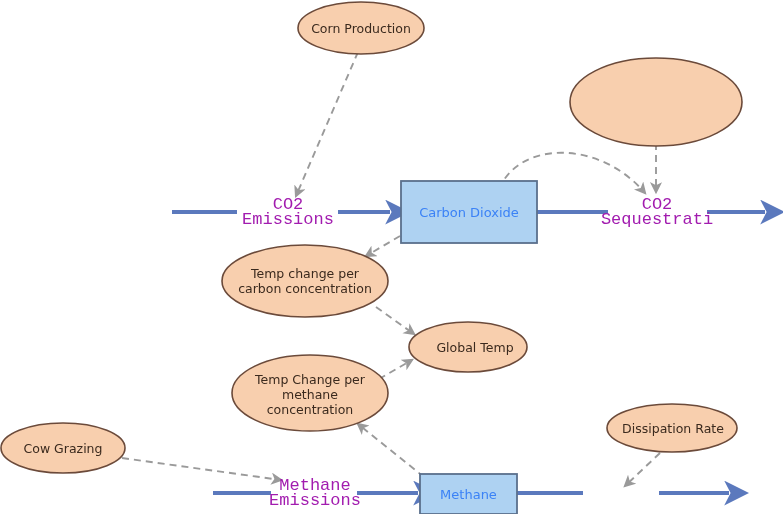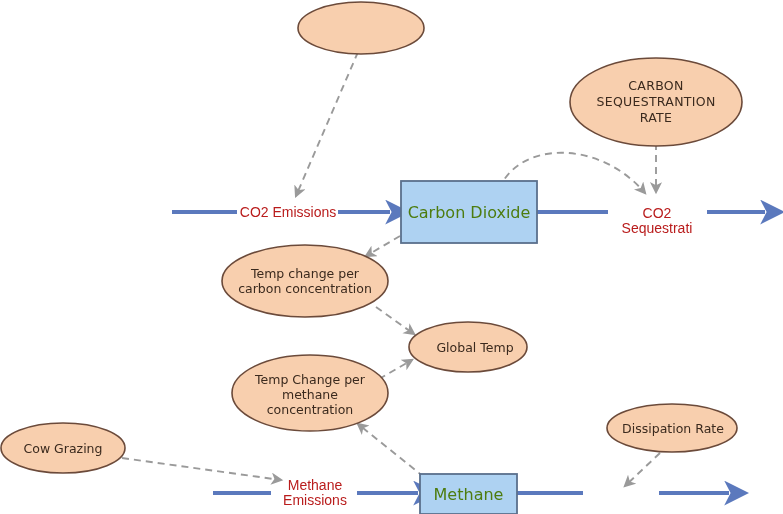--- a/index.html
+++ b/index.html
@@ -39,29 +39,29 @@
     font-family: "DejaVu Sans", sans-serif;
     font-size: 12.5px;
     line-height: 15px;
   }
   .ellipse-label.caps {
     font-size: 12.5px;
     line-height: 16px;
     letter-spacing: 0.3px;
   }
   .box-label {
-    color: #4d7c0f;
+    color: #3b82f6;
     font-family: "DejaVu Sans", sans-serif;
-    font-size: 16px;
+    font-size: 13px;
     line-height: 15px;
   }
   .flow-label {
-    color: #b91c1c;
-    font-family: Liberation Sans, sans-serif;
-    font-size: 14px;
+    color: #a21caf;
+    font-family: Liberation Mono, monospace;
+    font-size: 17px;
     line-height: 15px;
   }
 </style>
 </head>
 <body>
 
 <div id="canvas">
 
   <svg id="diagram-svg" viewBox="0 0 783 514" xmlns="http://www.w3.org/2000/svg">
     <defs>
@@ -124,44 +124,42 @@
       <ellipse cx="63" cy="448" rx="62" ry="25" fill="#f8cfae" stroke="#6b4a3a" stroke-width="1.6"></ellipse>
 
       <ellipse cx="672" cy="428" rx="65" ry="24" fill="#f8cfae" stroke="#6b4a3a" stroke-width="1.6"></ellipse>
 
       <rect x="401" y="181" width="136" height="62" fill="#aed2f2" stroke="#5a6f8c" stroke-width="1.8"></rect>
 
       <rect x="420" y="474" width="97" height="40" fill="#aed2f2" stroke="#5a6f8c" stroke-width="1.8"></rect>
     </g>
   </svg>
 
+  <div class="node-label ellipse-label" style="left:298px; top:14px; width:126px; height:28px;">Corn Production</div>
 
-  <div class="node-label ellipse-label caps" style="left:570px; top:74px; width:172px; height:56px;">CARBON
-SEQUESTRANTION
-RATE</div>
 
   <div class="node-label ellipse-label" style="left:222px; top:264px; width:166px; height:34px;">Temp change per
 carbon concentration</div>
 
   <div class="node-label ellipse-label" style="left:409px; top:333px; width:132px; height:28px;">Global Temp</div>
 
   <div class="node-label ellipse-label" style="left:232px; top:370px; width:156px; height:48px;">Temp Change per
 methane
 concentration</div>
 
   <div class="node-label ellipse-label" style="left:608px; top:415px; width:130px; height:26px;">Dissipation Rate</div>
 
   <div class="node-label ellipse-label" style="left:2px; top:434px; width:122px; height:28px;">Cow Grazing</div>
 
   <div class="node-label box-label" style="left:401px; top:198px; width:136px; height:28px;">Carbon Dioxide</div>
 
   <div class="node-label box-label" style="left:420px; top:481px; width:97px; height:26px;">Methane</div>
 
   <div class="node-label flow-label" style="left:236px; top:200px; width:104px; height:24px;">CO2 Emissions</div>
 
-  <div class="node-label flow-label" style="left:608px; top:202px; width:98px; height:38px;">CO2
+  <div class="node-label flow-label" style="left:608px; top:193px; width:98px; height:38px;">CO2
 Sequestrati</div>
 
   <div class="node-label flow-label" style="left:272px; top:474px; width:86px; height:38px;">Methane
 Emissions</div>
 
 
 </div>
 
 </body></html>

